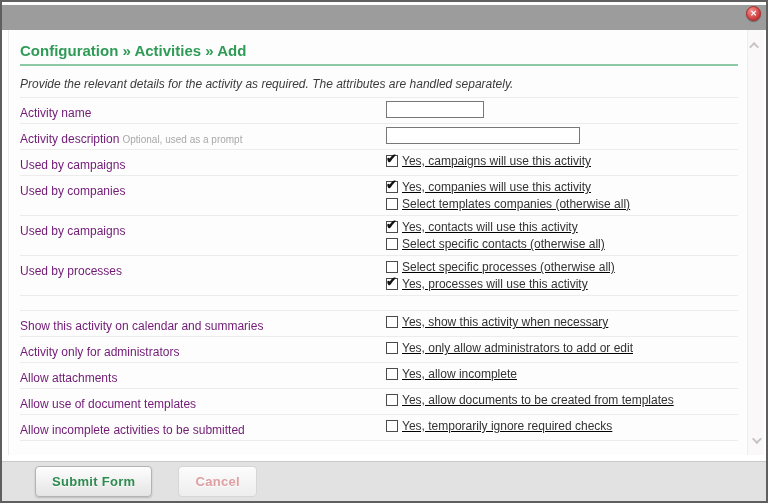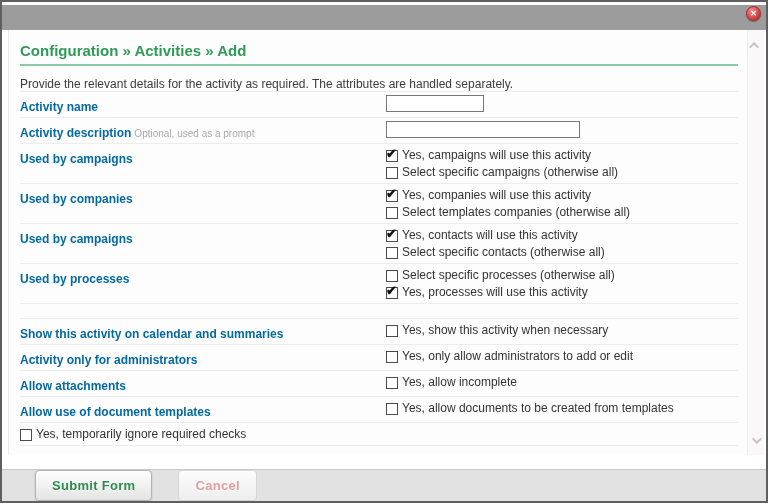--- a/index.html
+++ b/index.html
@@ -41,42 +41,42 @@
   
   .modal-body {
     position: absolute; top: 28px; left: 6px; right: 2px; bottom: 46px;
     background: #fefdfd; border-left: 1px solid #ececec;
     padding: 12px 26px 0 11px;
     overflow: hidden;
   }
 
   .modal-title { font-size: 15px; font-weight: bold; color: #2f9b57; }
   .title-rule { border: 0; border-top: 2px solid #8ccaa6; margin: 5px 0 0 0; }
-  .modal-desc { font-size: 12px; color: #3c3c3c; margin: 11px 0 0 0; }
+  .modal-desc { font-size: 12px; color: #3c3c3c; margin: 11px 0 6px 0; font-style: italic; }
 
   .form-rows { border-top: 1px solid #ececec; }
   .row {
     display: flex; align-items: flex-start;
     border-bottom: 1px solid #ececec; padding: 3px 0 2px 0;
   }
   .row.spacer { height: 15px; border-bottom: 1px solid #ececec; }
   .row-label-wrap { flex: 0 0 366px; padding-top: 2px; }
-  .row-label { font-size: 12px; color: #0369a1; font-weight: bold; }
+  .row-label { font-size: 12px; color: #701a75; }
   .row-note { font-size: 10px; color: #a9a9a9; margin-left: 3px; }
   .row-value { flex: 1; }
 
   .text-input {
     height: 17px; border: 1px solid #777; background: #fff;
     font-family: "Liberation Sans", sans-serif; font-size: 11px;
     padding: 0 2px; display: block;
   }
   .text-input.small { width: 98px; }
   .text-input.wide  { width: 194px; }
 
-  .check-line { display: flex; align-items: flex-end; padding: 1px 0 2px 0; }
+  .check-line { display: flex; align-items: center; padding: 1px 0 2px 0; text-decoration: underline; }
   .cbox {
     position: relative; width: 12px; height: 12px;
     border: 1px solid #4a4a4a; background: #fff; margin-right: 4px;
     flex: 0 0 12px; cursor: pointer;
   }
   .cbox.checked::after {
     content: attr(data-glyph);
     position: absolute; left: -1px; top: -5px;
     font-size: 13px; font-weight: bold; color: #111;
   }
@@ -94,21 +94,21 @@
     display: block; width: 7px; height: 7px;
     border-left: 2px solid #c9c4c4; border-top: 2px solid #c9c4c4;
   }
   .scroll-arrow.up   { top: 12px; }
   .scroll-arrow.up span   { transform: rotate(45deg) translateY(2px); }
   .scroll-arrow.down { bottom: 10px; }
   .scroll-arrow.down span { transform: rotate(225deg) translateY(2px); }
 
   
   .modal-footer {
-    position: absolute; left: 0; right: 0; bottom: 0; height: 32px;
+    position: absolute; left: 0; right: 0; bottom: 0; height: 40px;
     background: #e2e2e2; border-top: 1px solid #c9c9c9;
     display: flex; align-items: center; padding-left: 33px; gap: 26px;
   }
   .btn {
     font-family: "Liberation Sans", sans-serif;
     font-size: 13px; font-weight: bold; letter-spacing: .3px;
     padding: 7px 16px; border-radius: 4px; cursor: pointer;
     text-shadow: 0 1px 0 rgba(255,255,255,.8);
   }
   .btn-submit {
@@ -154,24 +154,20 @@
             <input type="text" class="text-input wide" style="">
           </div>
         </div>
         <div class="row">
           <div class="row-label-wrap"><span class="row-label">Used by campaigns</span></div>
           <div class="row-value">
             <div class="check-line">
               <span class="cbox checked" data-glyph="✔"></span>
               <span class="check-label">Yes, campaigns will use this activity</span>
             </div>
-            <div class="check-line">
-              <span class="cbox" data-glyph="✔"></span>
-              <span class="check-label">Select specific campaigns (otherwise all)</span>
-            </div>
           </div>
         </div>
         <div class="row">
           <div class="row-label-wrap"><span class="row-label">Used by companies</span></div>
           <div class="row-value">
             <div class="check-line">
               <span class="cbox checked" data-glyph="✔"></span>
               <span class="check-label">Yes, companies will use this activity</span>
             </div>
             <div class="check-line">
@@ -237,20 +233,21 @@
         <div class="row">
           <div class="row-label-wrap"><span class="row-label">Allow use of document templates</span></div>
           <div class="row-value">
             <div class="check-line">
               <span class="cbox" data-glyph="✔"></span>
               <span class="check-label">Yes, allow documents to be created from templates</span>
             </div>
           </div>
         </div>
         <div class="row">
+          <div class="row-label-wrap"><span class="row-label">Allow incomplete activities to be submitted</span></div>
           <div class="row-value">
             <div class="check-line">
               <span class="cbox" data-glyph="✔"></span>
               <span class="check-label">Yes, temporarily ignore required checks</span>
             </div>
           </div>
         </div>
       </div>
   </div>
 

